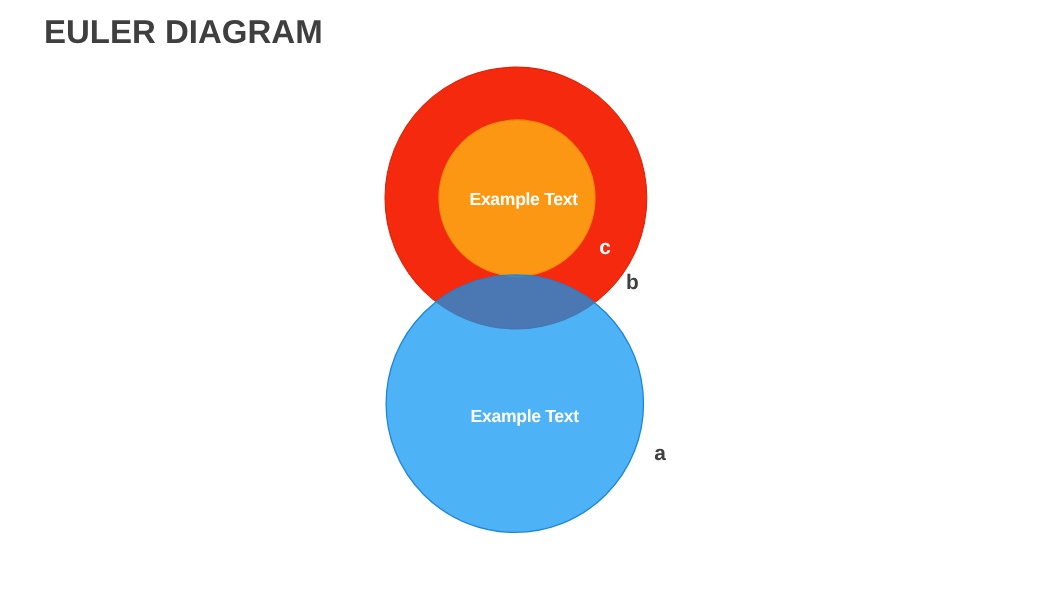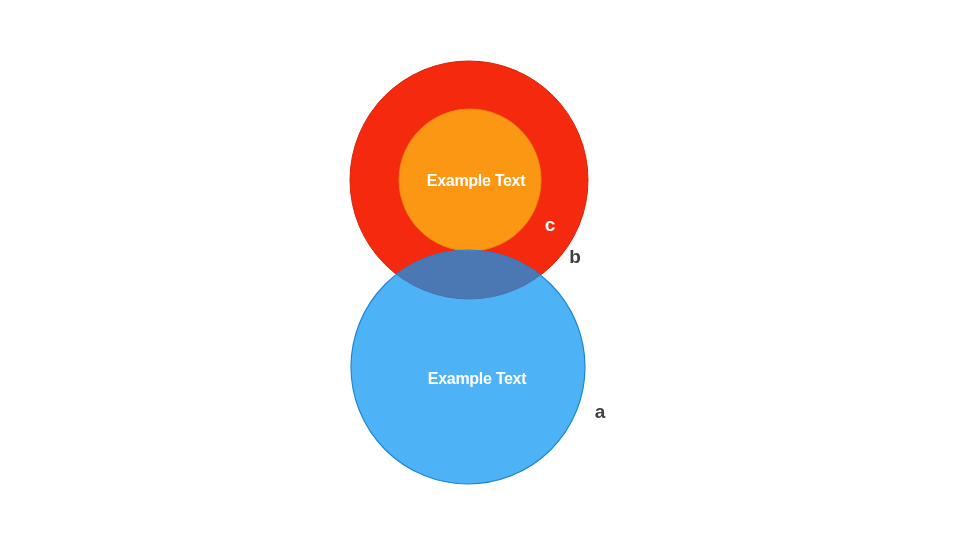--- a/index.html
+++ b/index.html
@@ -39,20 +39,21 @@
     font-weight: bold;
     font-size: 16px;
     letter-spacing: -0.3px;
   }
 </style>
 </head>
 <body>
 
 <div class="slide">
 
+  <h1 class="slide-title">EULER DIAGRAM</h1>
 
   <svg class="diagram" width="960" height="540" viewBox="0 0 960 540">
 
     <circle stroke-width="1" cx="469" cy="180" r="119" fill="#F4290D" stroke="#DB2407"></circle>
 
     <circle stroke-width="1" cx="470" cy="180" r="71" fill="#FC9714" stroke="#E88D0E"></circle>
 
     <text class="circle-text" text-anchor="middle" x="476" y="186" fill="#FFFFFF">Example Text</text>
 
     <circle stroke-width="1.2" cx="468" cy="367" r="117" fill="#0A95F3" fill-opacity="0.72" stroke="#1C86D8"></circle>

